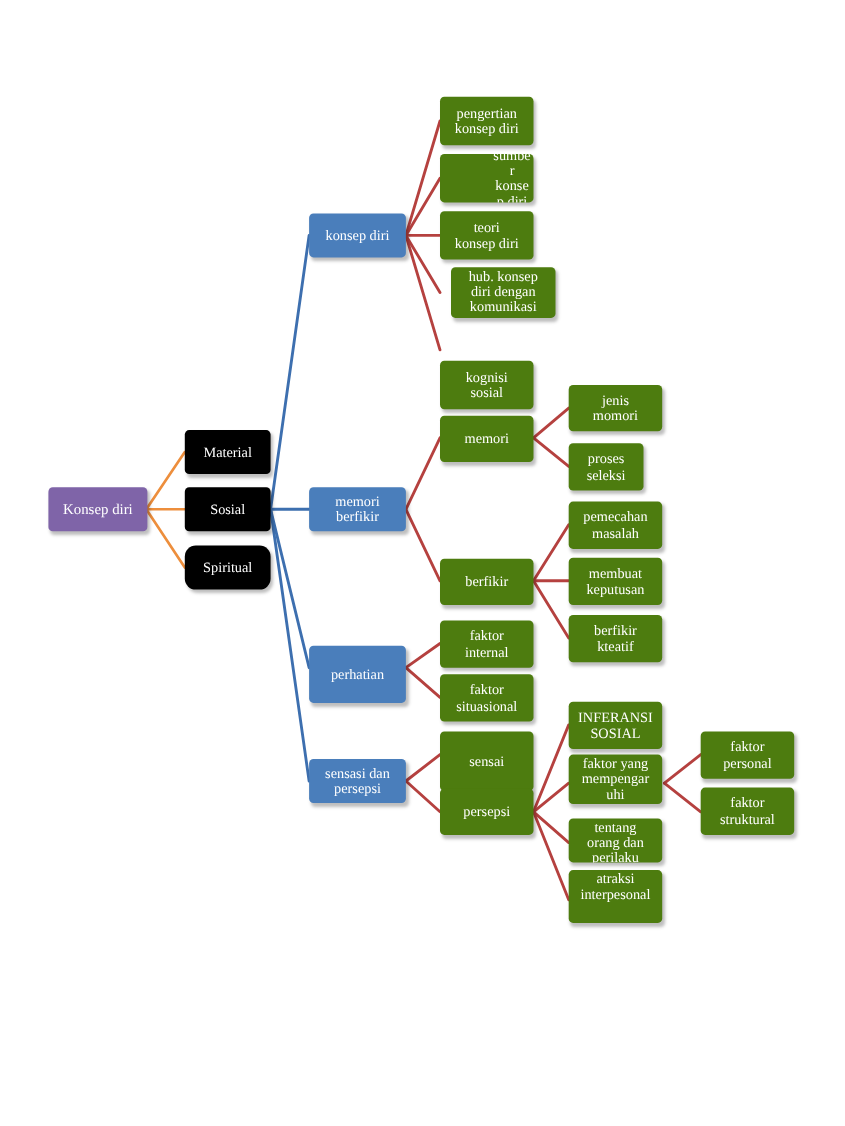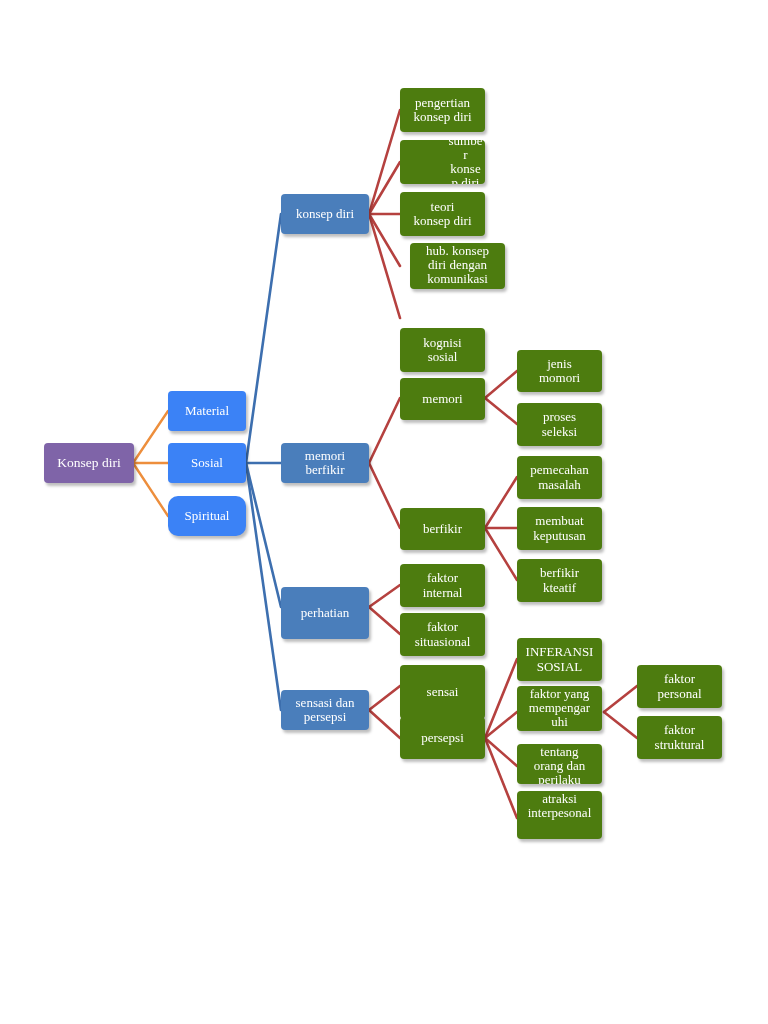--- a/index.html
+++ b/index.html
@@ -47,21 +47,21 @@
     display: block;
     width: 100%;
     white-space: pre-line;
     word-break: break-word;
   }
   .n-root {
     background: #7F64A8;
     font-size: 13.5px;
   }
   .n-cat {
-    background: #3b82f6;
+    background: #000000;
     font-size: 13px;
   }
   .n-branch {
     background: #4A7EBB;
     font-size: 13px;
   }
   .n-leaf {
     background: #4d7c0f;
     font-size: 13px;
     font-family: Liberation Serif, serif;
@@ -196,21 +196,21 @@
     <span class="lbl">memori</span>
   </div>
   <div class="node n-leaf" style="left:400px; top:508px; width:85px; height:42px;">
     <span class="lbl">berfikir</span>
   </div>
 
   <div class="node n-leaf" style="left:517px; top:350px; width:85px; height:42px;">
     <span class="lbl">jenis
 momori</span>
   </div>
-  <div class="node n-leaf" style="left:517px; top:403px; width:85px; height:43px;">
+  <div class="node n-leaf" style="left:517px; top:403px; width:68px; height:43px;">
     <span class="lbl">proses
 seleksi</span>
   </div>
 
   <div class="node n-leaf" style="left:517px; top:456px; width:85px; height:43px;">
     <span class="lbl">pemecahan
 masalah</span>
   </div>
   <div class="node n-leaf" style="left:517px; top:507px; width:85px; height:43px;">
     <span class="lbl">membuat

